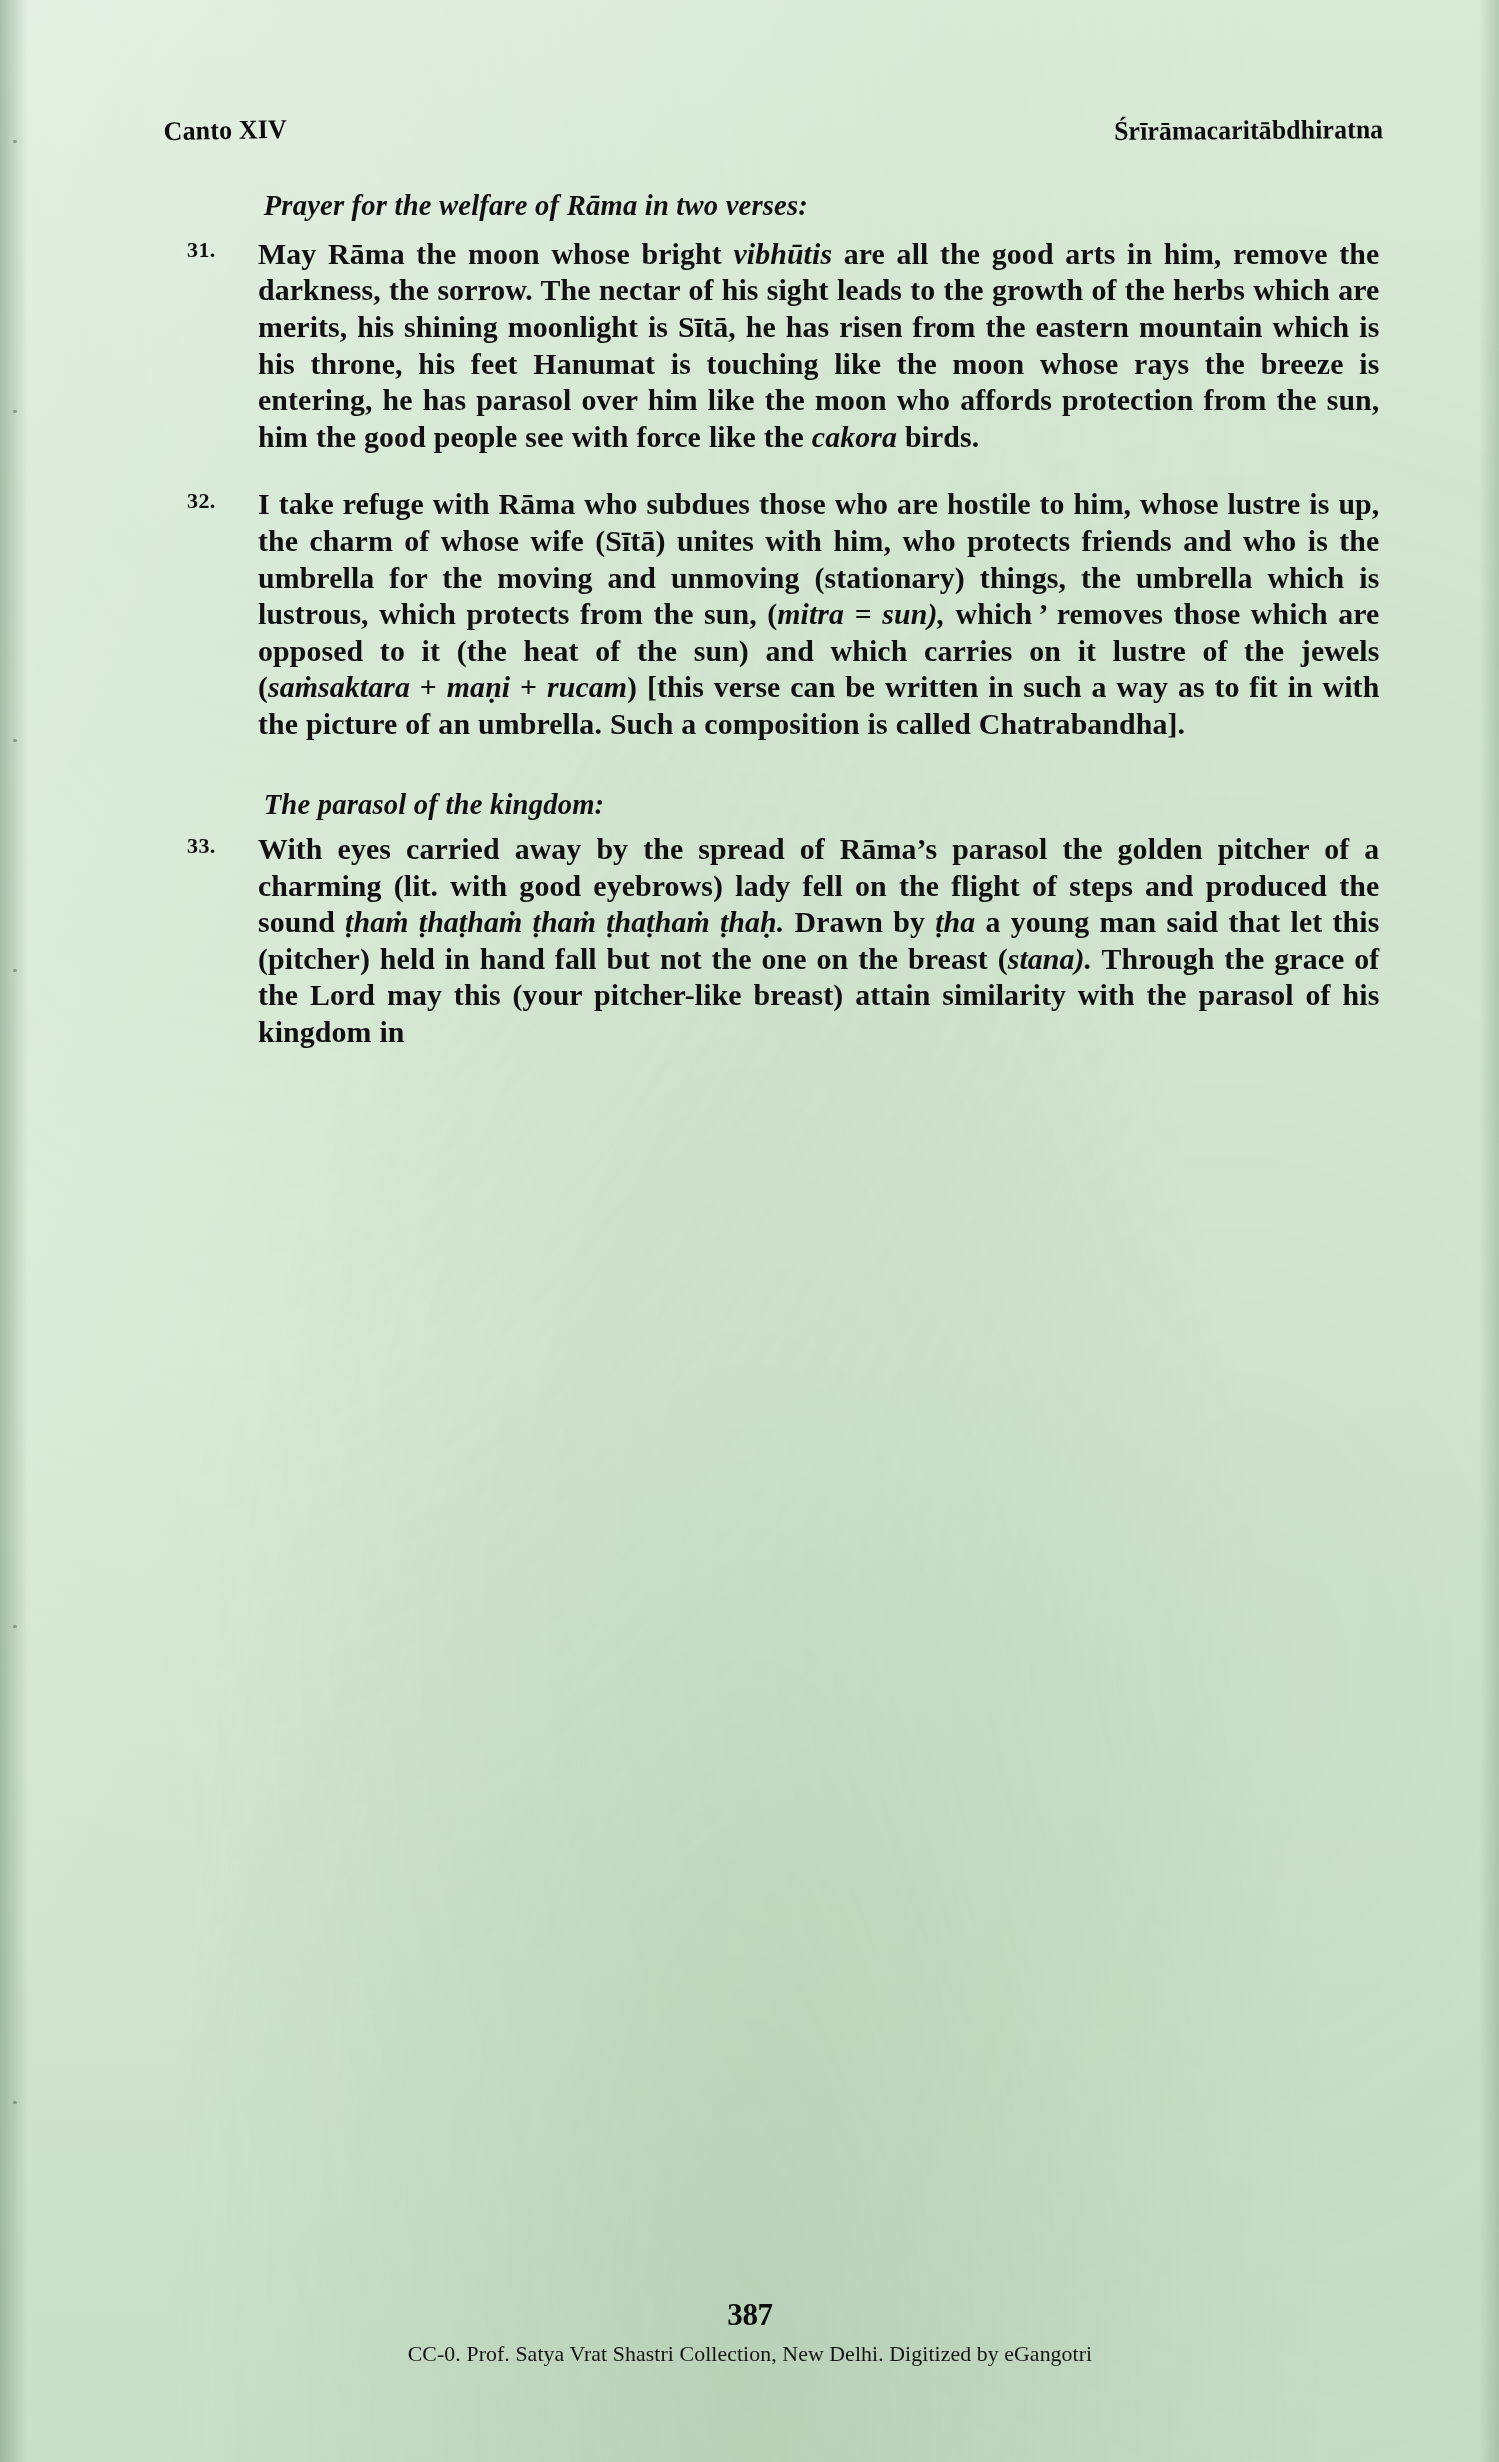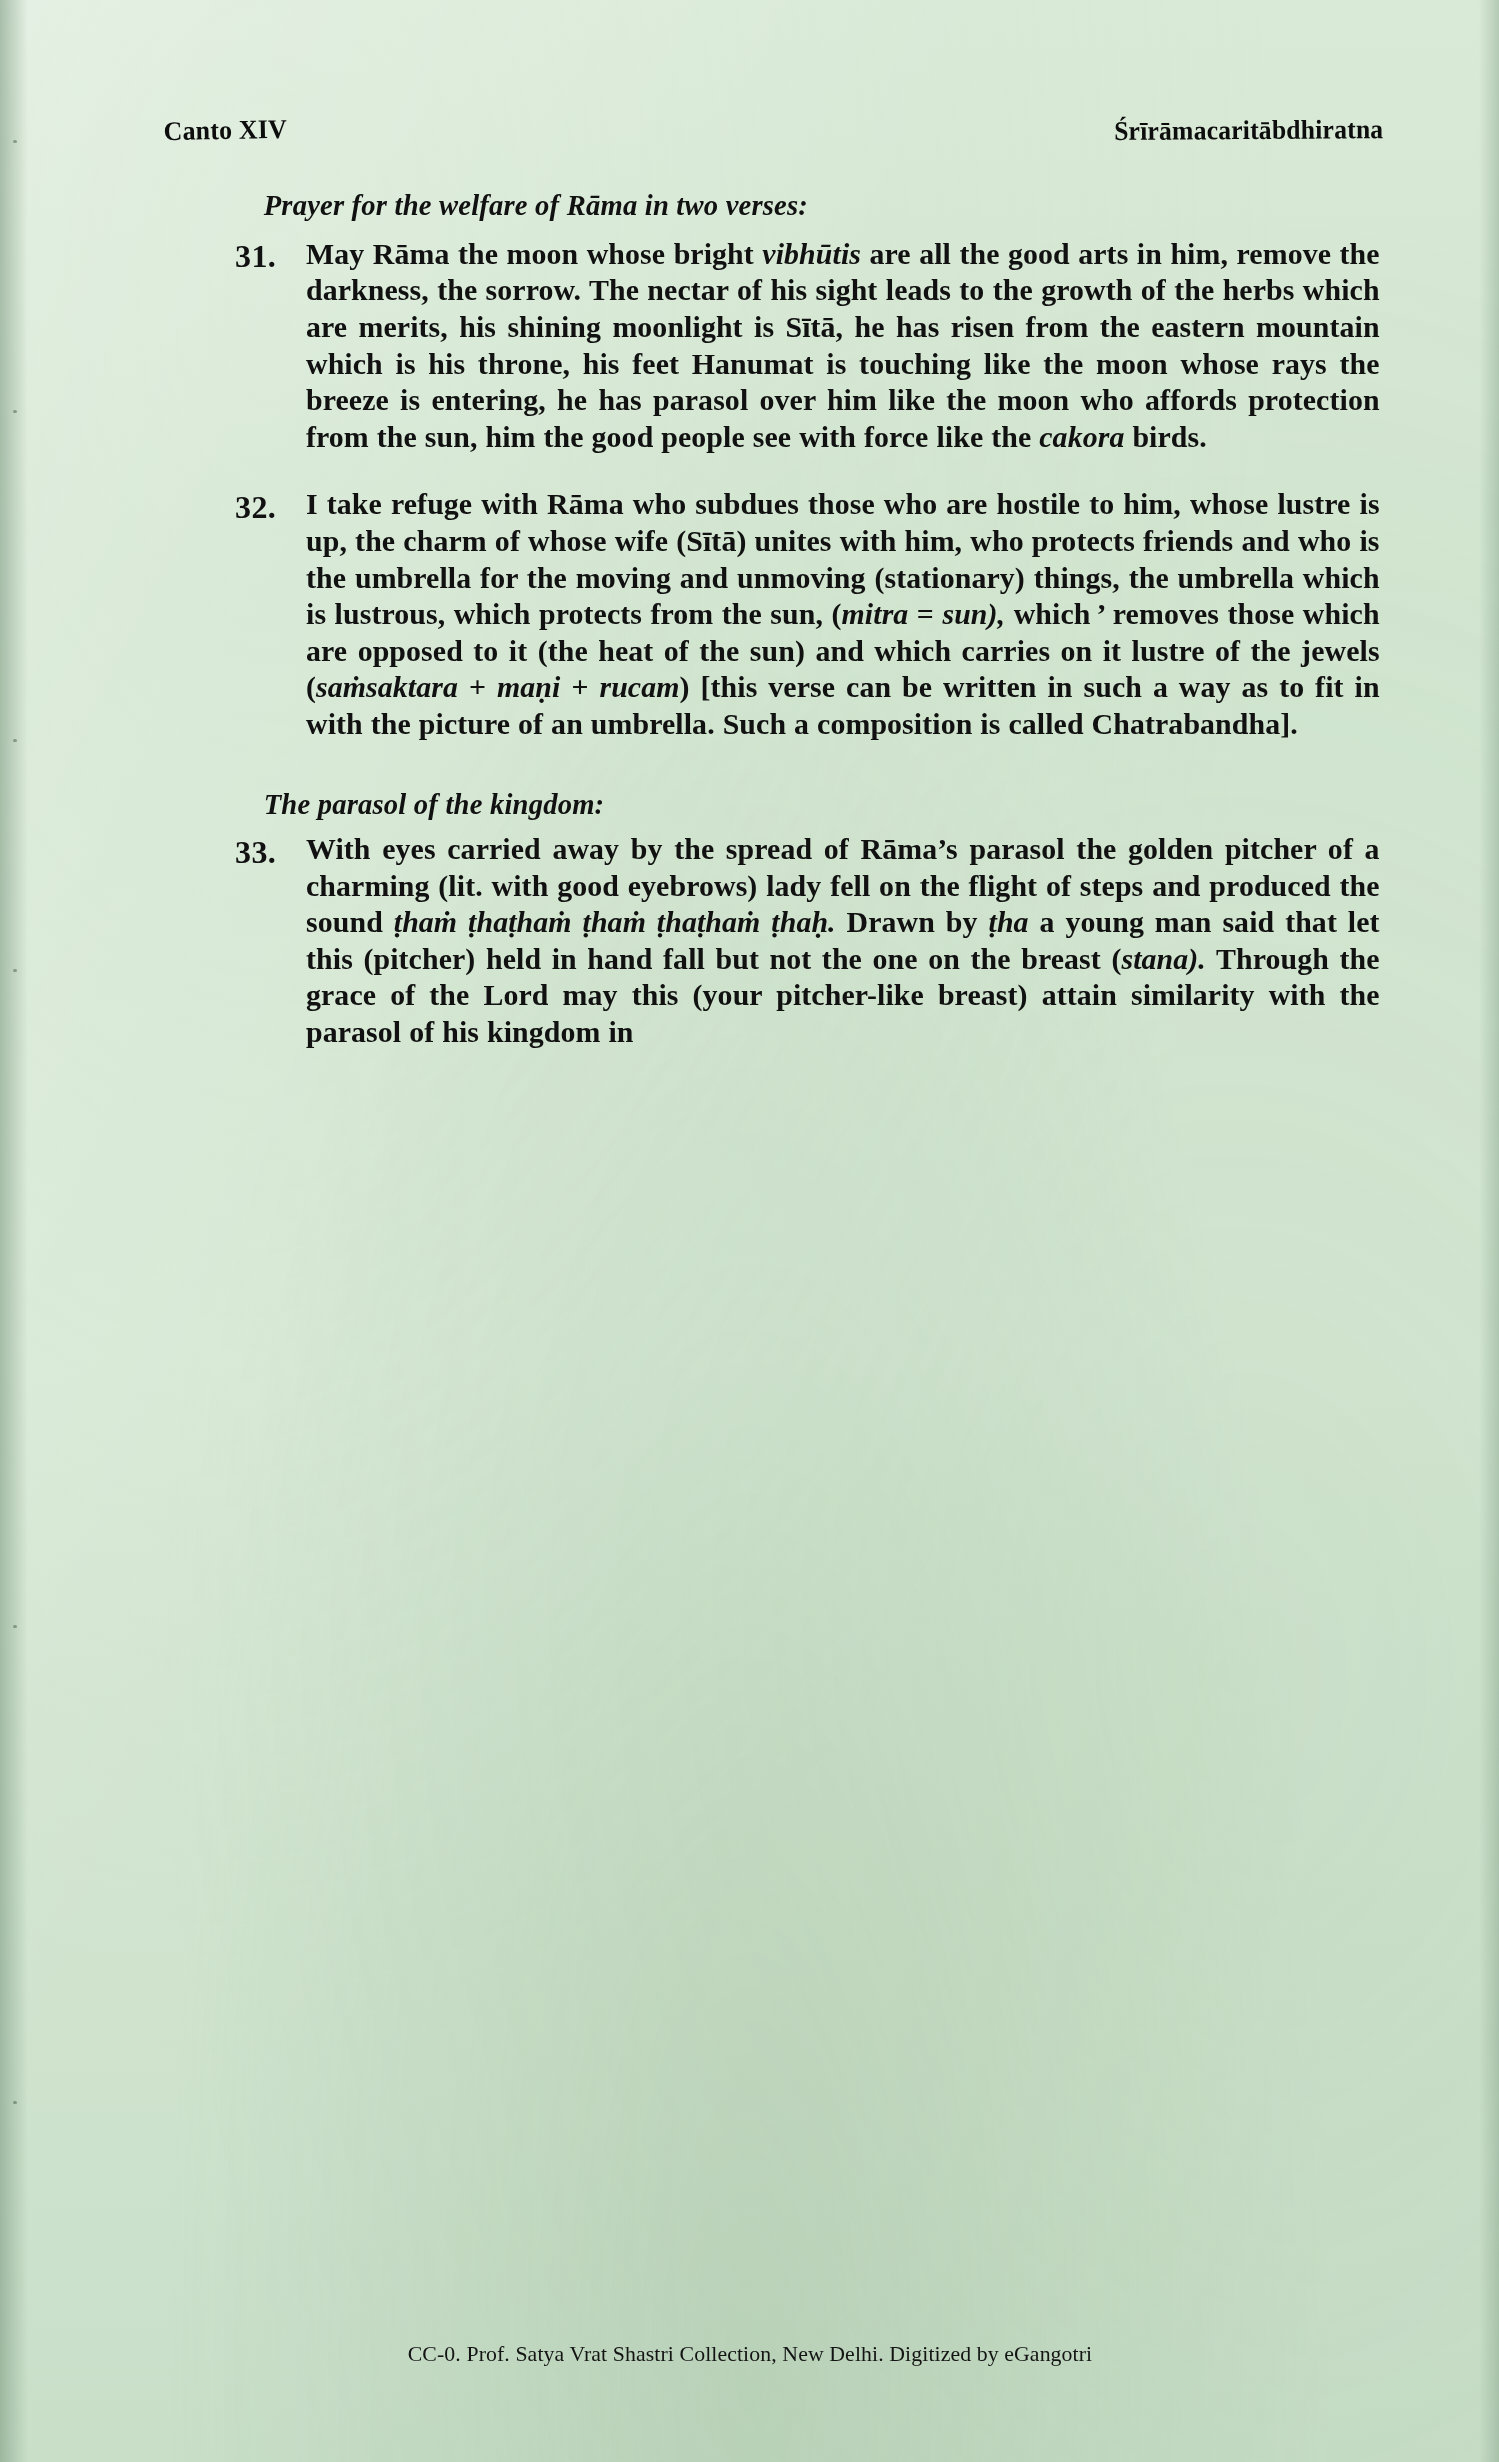--- a/index.html
+++ b/index.html
@@ -100,26 +100,25 @@
   }
 
   .verse {
     display: flex;
     align-items: flex-start;
     margin-bottom: 21.3px;
   }
   .verse-num {
     flex: 0 0 auto;
     width: 71px;
-    font-size: 32px;
+    font-size: 22px;
     font-weight: 700;
     line-height: 1.22;
     padding-top: 1.6px;
     letter-spacing: 0.4px;
-    margin-left: 48px;
   }
   .verse-text {
     flex: 1 1 auto;
     font-size: 30px;
     line-height: 1.22;
     text-align: justify;
     text-justify: inter-word;
     letter-spacing: 0.1px;
     word-spacing: 0.4px;
     font-weight: 600;
@@ -192,16 +191,17 @@
 
     <div class="section-head second">The parasol of the kingdom:</div>
 
     <div class="verse v33">
       <div class="verse-num">33.</div>
       <div class="verse-text">With eyes carried away by the spread of Rāma’s parasol the golden pitcher of a charming (lit. with good eyebrows) lady fell on the flight of steps and produced the sound <em>ṭhaṁ ṭhaṭhaṁ ṭhaṁ ṭhaṭhaṁ ṭhaḥ.</em> Drawn by <em>ṭha</em> a young man said that let this (pitcher) held in hand fall but not the one on the breast (<em>stana).</em> Through the grace of the Lord may this (your pitcher-like breast) attain similarity with the parasol of his kingdom in</div>
     </div>
 
   </div>
 
+  <div class="folio">387</div>
   <div class="credit">CC-0. Prof. Satya Vrat Shastri Collection, New Delhi. Digitized by eGangotri</div>
 
 </div>
 
 
 </body></html>

